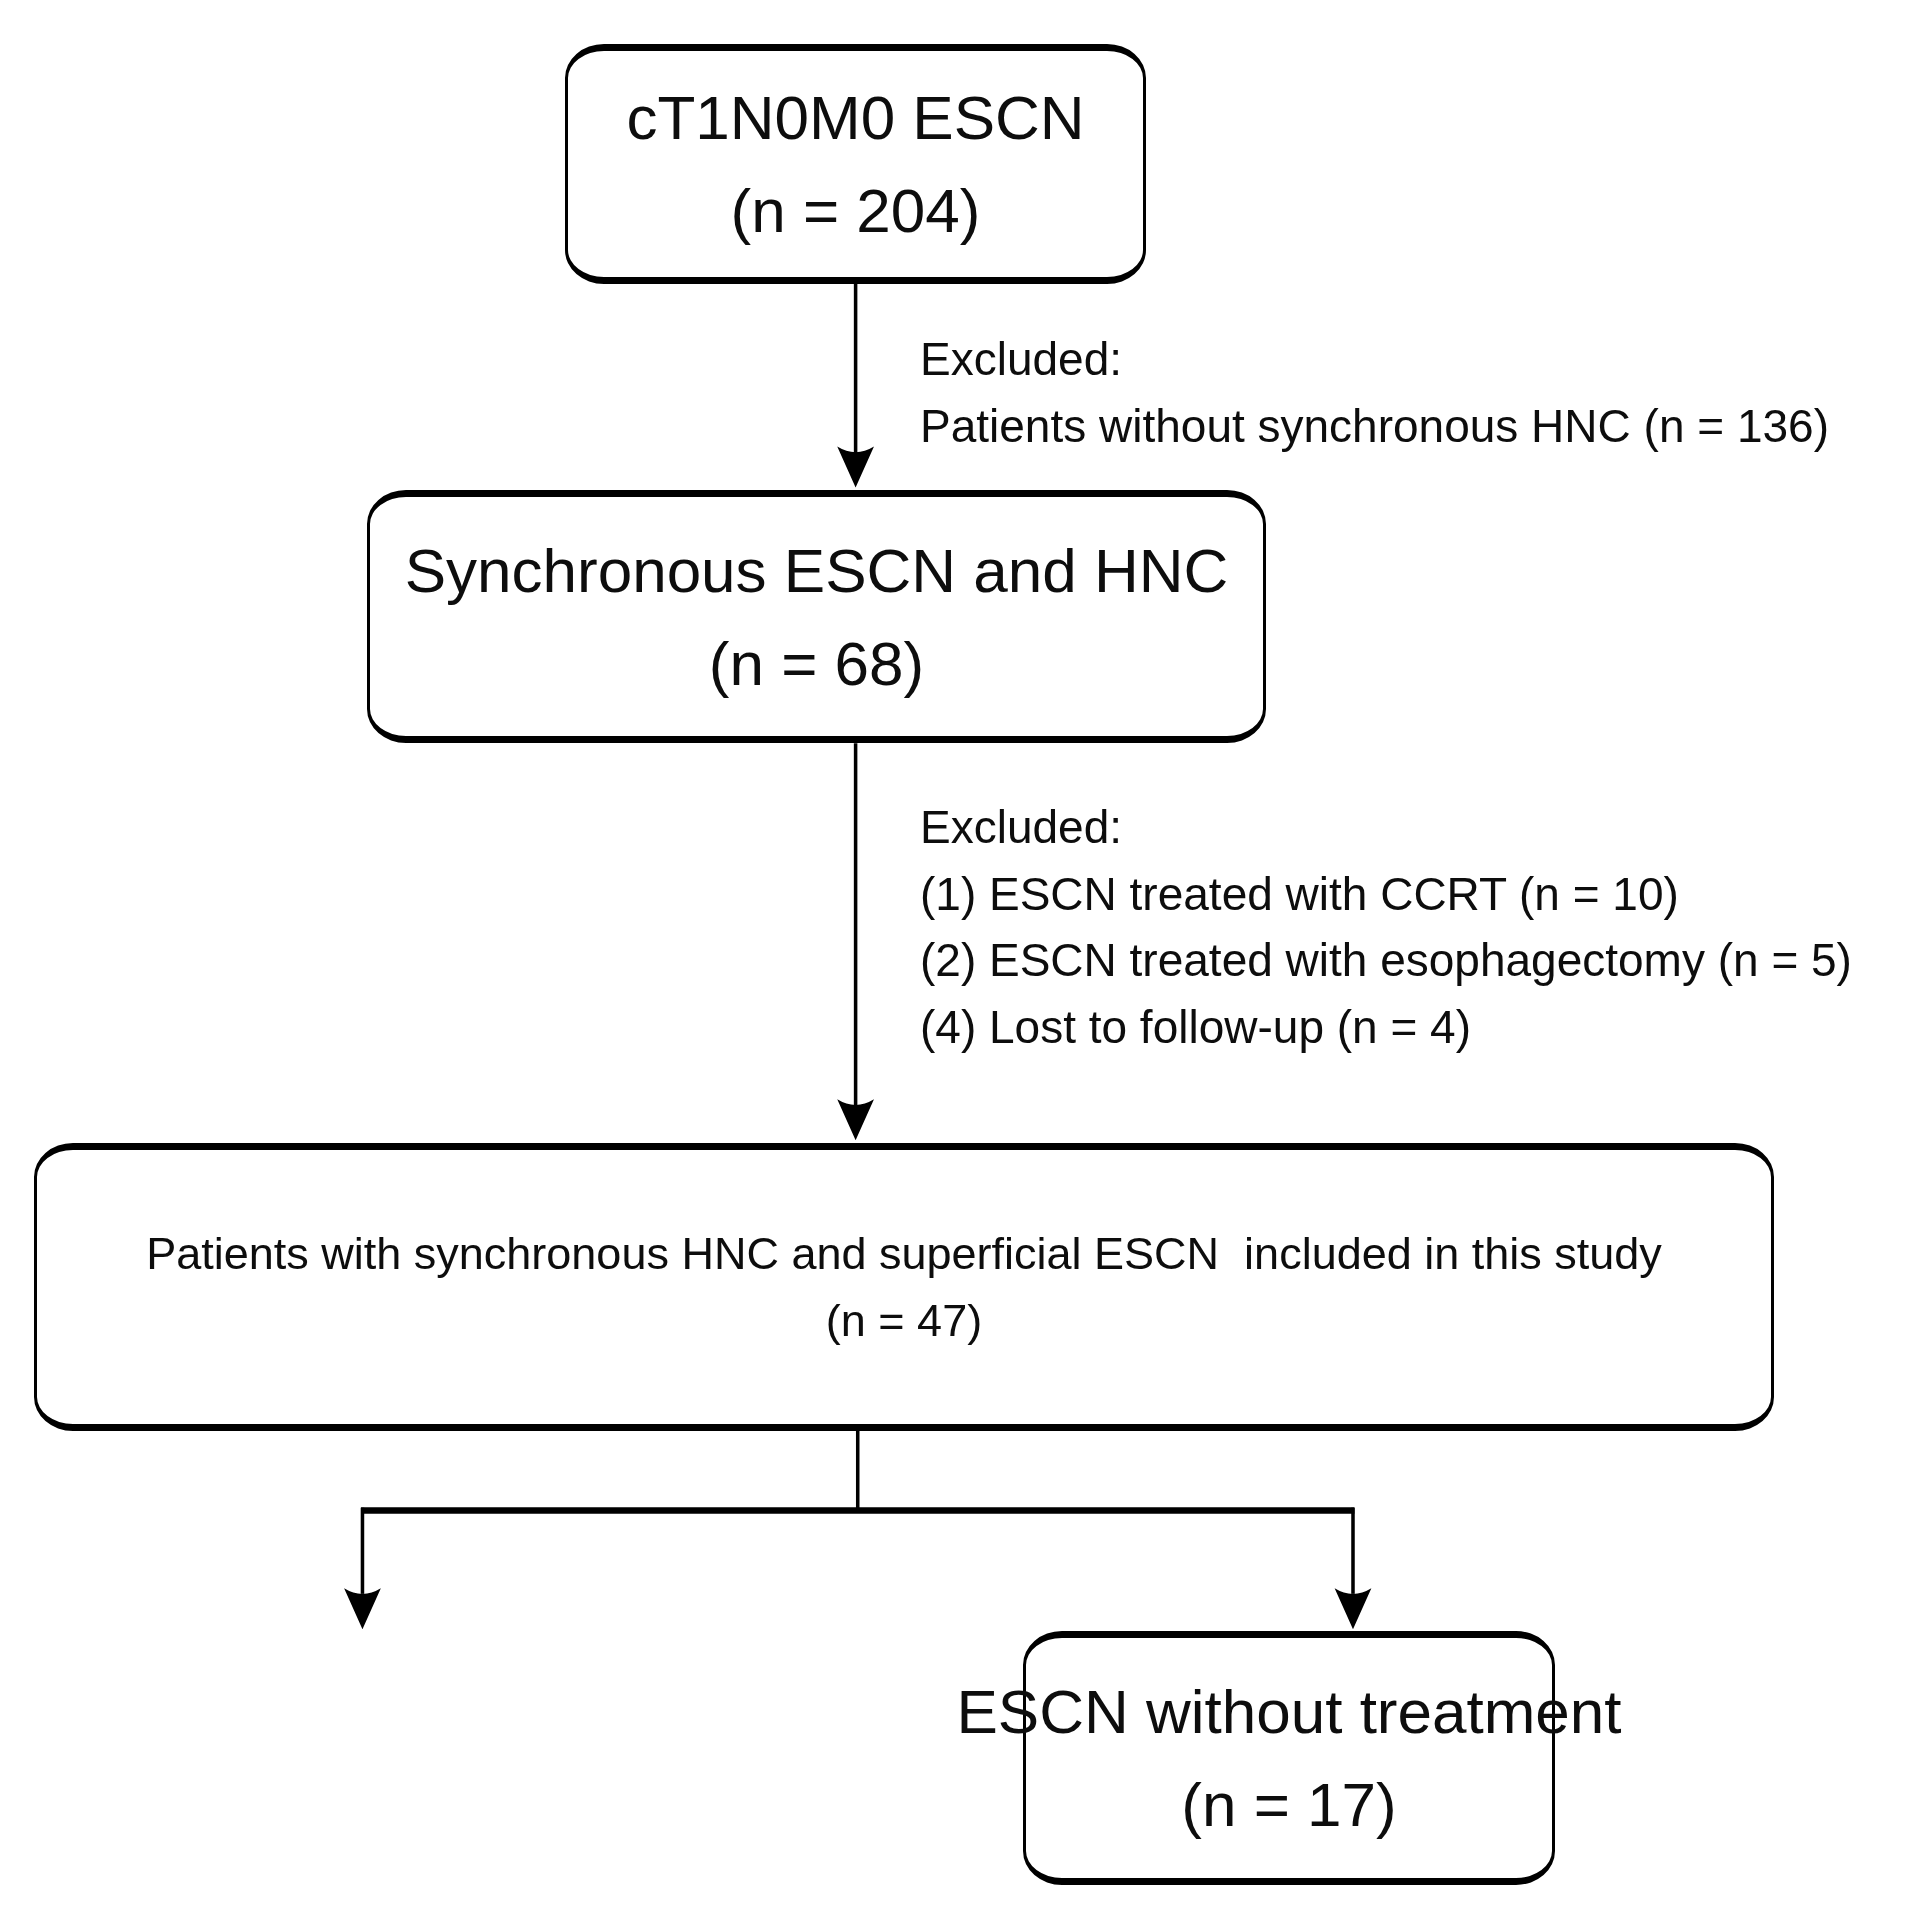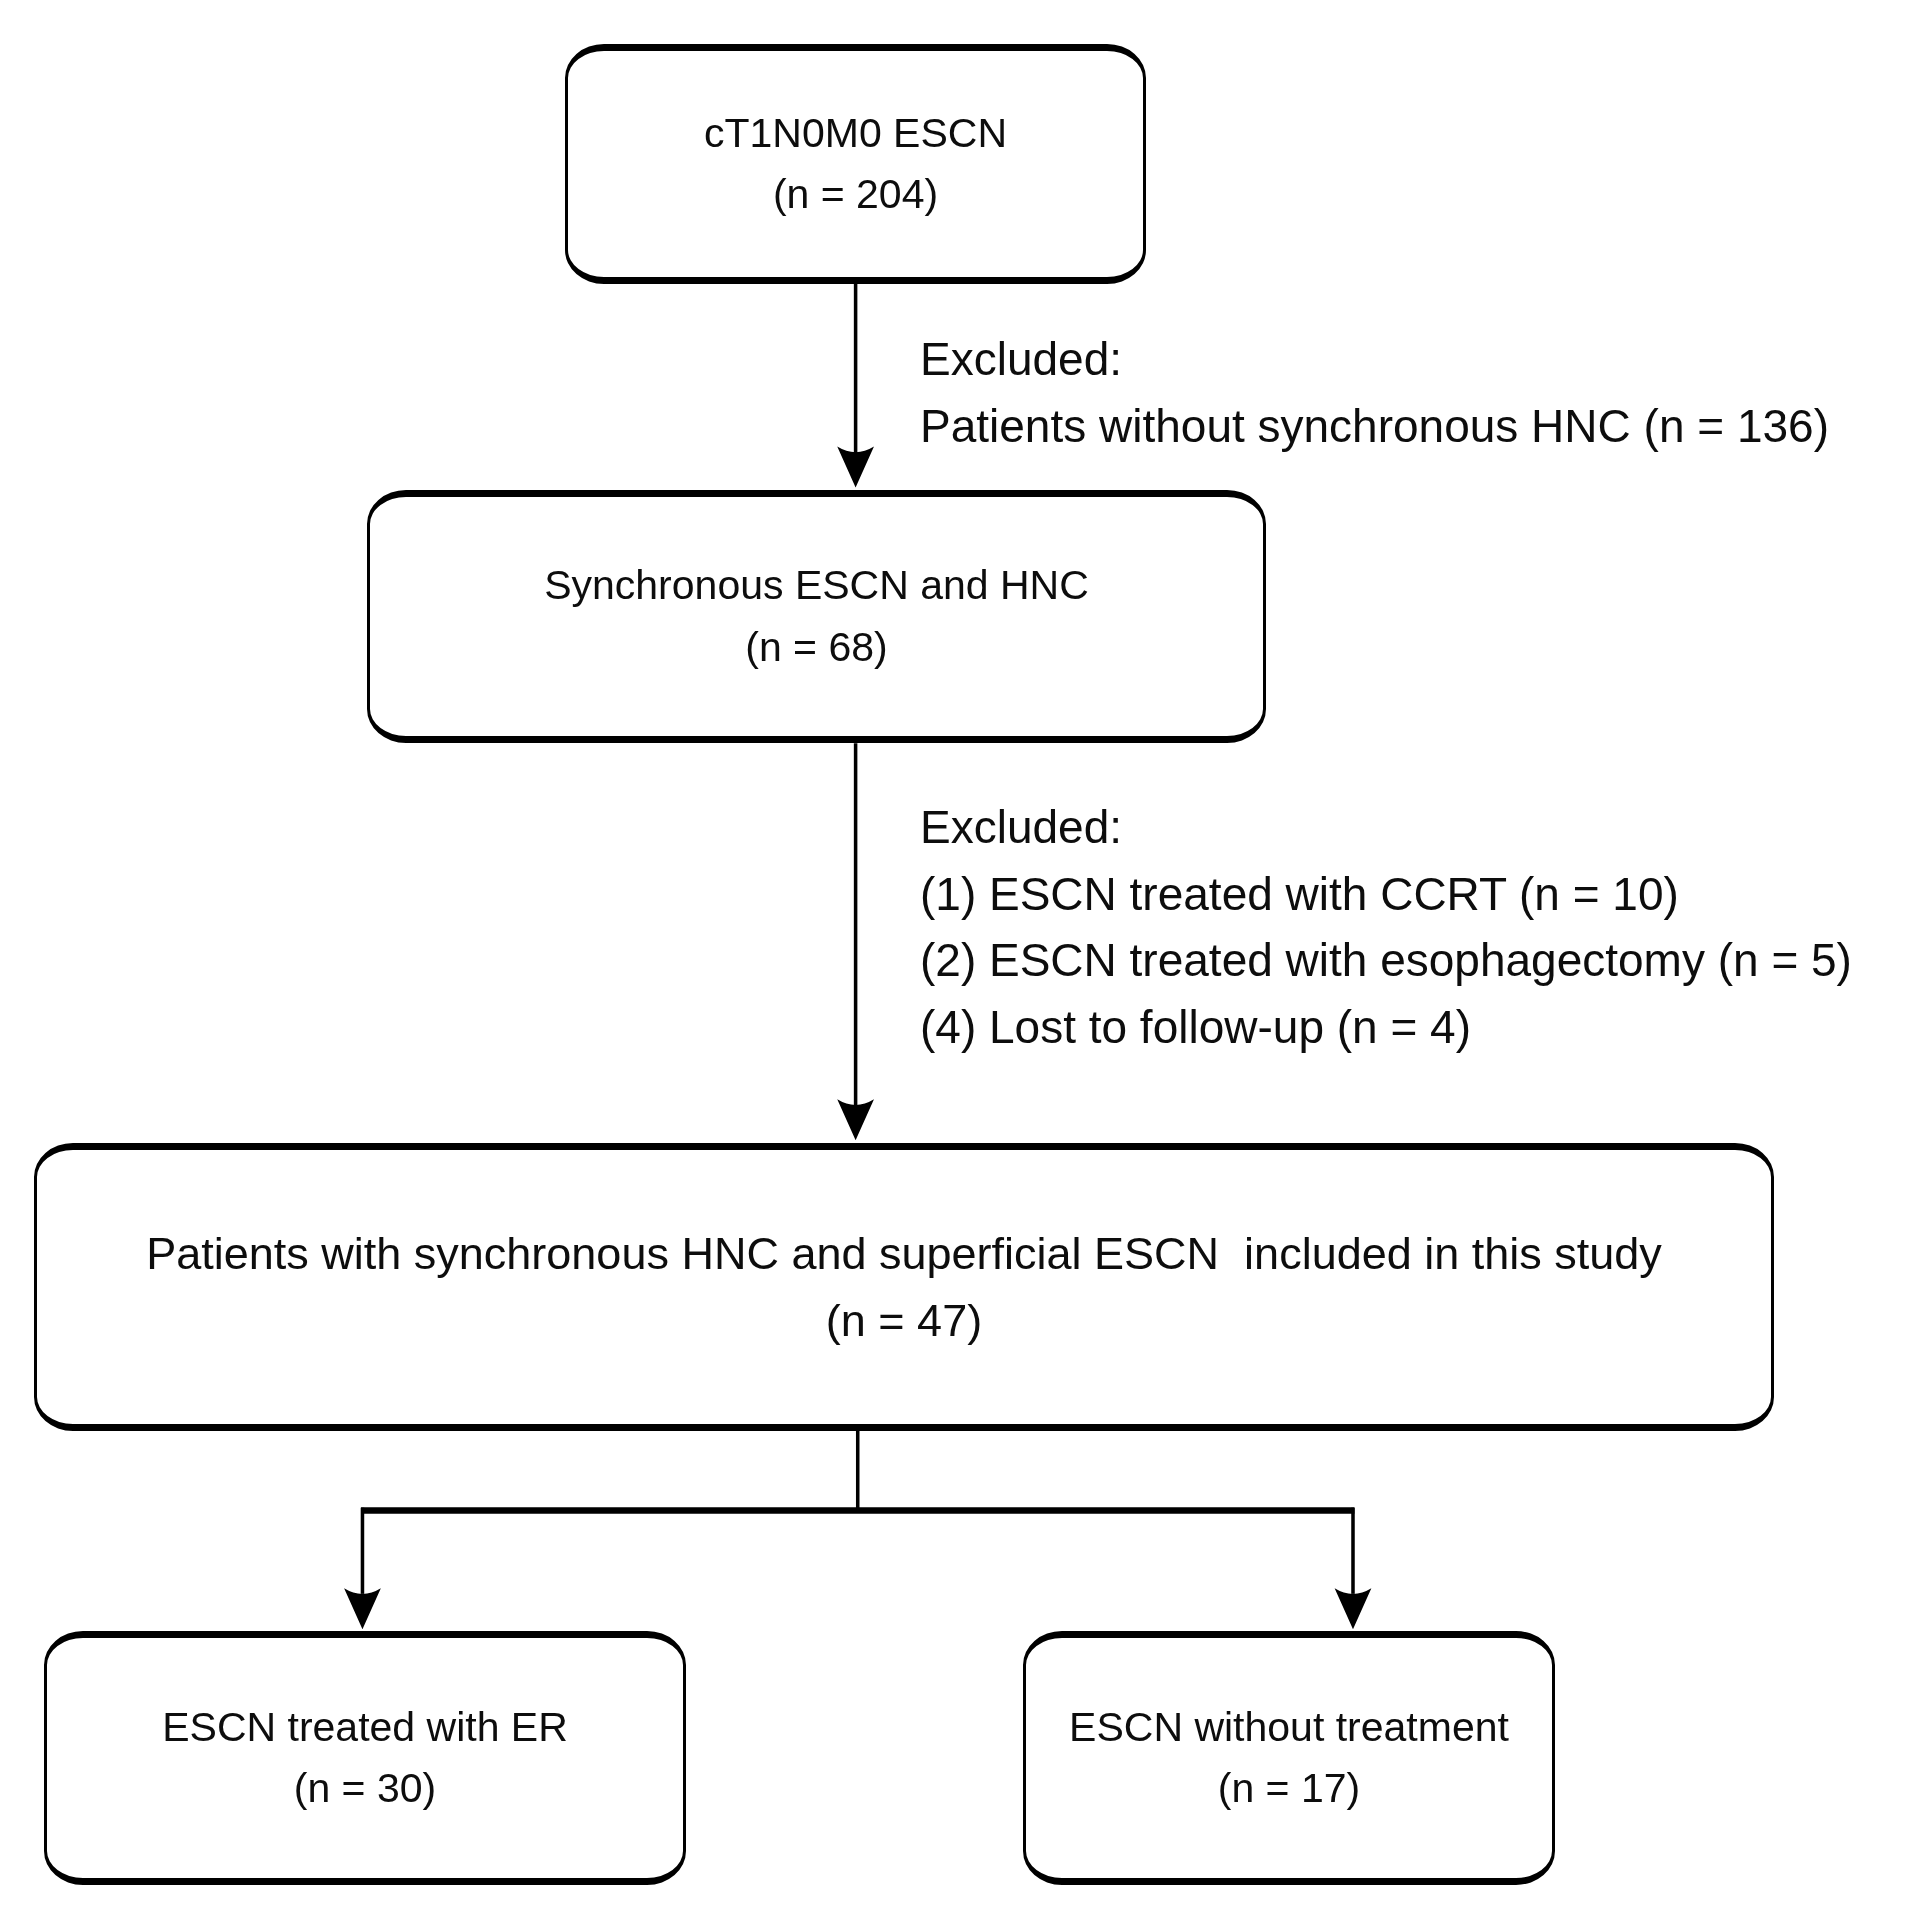--- a/index.html
+++ b/index.html
@@ -31,21 +31,21 @@
     border-style:solid;
     border-color:var(--box-border);
     border-width:7.8px 3.5px;
     border-radius:39px / 34px;
     background:var(--background);
     display:flex;
     flex-direction:column;
     justify-content:center;
     align-items:center;
     text-align:center;
-    font-size:41px;
+    font-size:62px;
     line-height:1.5;
   }
   .box .bline{
     white-space:pre;
   }
   .box-wide{
     font-size:45px;
   }
   .side-note{
     position:absolute;
@@ -98,24 +98,20 @@
     <div class="nline">(1) ESCN treated with CCRT (n = 10)</div>
     <div class="nline">(2) ESCN treated with esophagectomy (n = 5)</div>
     <div class="nline">(4) Lost to follow-up (n = 4)</div>
   </div>
 
   <div class="box box-wide" style="left:34px;top:1143px;width:1740px;height:288px;">
     <div class="bline">Patients with synchronous HNC and superficial ESCN  included in this study</div>
     <div class="bline">(n = 47)</div>
   </div>
 
-  <div class="box" style="left:44px;top:1631px;width:642px;height:254px;">
-    <div class="bline">ESCN treated with ER</div>
-    <div class="bline">(n = 30)</div>
-  </div>
 
   <div class="box" style="left:1023px;top:1631px;width:532px;height:254px;">
     <div class="bline">ESCN without treatment</div>
     <div class="bline">(n = 17)</div>
   </div>
 
 </div>
 
 
 </body></html>

